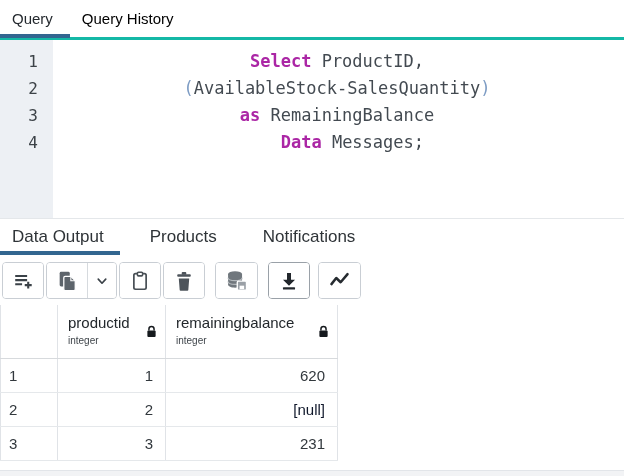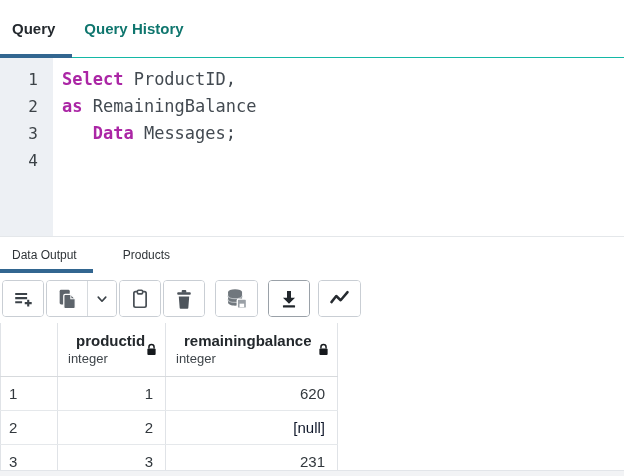--- a/index.html
+++ b/index.html
@@ -1,43 +1,43 @@
 <!DOCTYPE html>
 <html><head>
 <meta charset="utf-8">
 <style>
   * { margin:0; padding:0; box-sizing:border-box; }
   html,body { width:624px; height:476px; background:#ffffff; overflow:hidden;
               font-family:"Liberation Sans", sans-serif; }
 
   
-  .qtabbar { display:flex; height:58px; border-bottom:1px solid #14b8a6; background:#fff;font-weight:bold; }
+  .qtabbar { display:flex; height:40px; border-bottom:3px solid #14b8a6; background:#fff; }
   .qtab { position:relative; display:flex; align-items:center; padding:0 17px 0 12px;
-          font-size:15px; color:#0f766e; cursor:pointer; }
+          font-size:15px; color:#000000; cursor:pointer; }
   .qtab.active { color:#24292e; }
   .qtab.active::after { content:""; position:absolute; left:0; right:0; bottom:-1px;
           height:4px; background:#326690; }
 
   
   .editor { position:relative; height:179px; border-bottom:1px solid #e4e7ea; background:#fff; }
   .gutter { position:absolute; left:0; top:0; bottom:0; width:53px; background:#edf0f4;
             padding-top:8px; text-align:right; }
   .ln { font-family:"DejaVu Sans Mono", monospace; font-size:16px; line-height:27px;
         color:#3c4247; padding-right:15px; }
-  .code { position:absolute; left:53px; top:0; right:0; bottom:0; padding:8px 12px 0 9px; }
+  .code { position:absolute; left:53px; top:0; right:0; bottom:0; padding:8px 12px 0 9px;text-align:center; }
   .code-line { font-family:"DejaVu Sans Mono", monospace; font-size:17px; line-height:27px;
                white-space:pre; color:#434a51; }
   .tok-kw { color:#ab26a5; font-weight:bold; }
   .tok-br { color:#7d9cc4; }
   .tok-pl { color:#434a51; }
 
   
   .rtabbar { display:flex; height:36px; background:#fff; }
   .rtab { position:relative; display:flex; align-items:center; padding:0 16px 0 12px;
-          font-size:12px; color:#2f3438; cursor:pointer; }
+          font-size:17px; color:#2f3438; cursor:pointer; }
   .rtab + .rtab { padding:0 16px; margin-left:14px; }
   .rtab.active::after { content:""; position:absolute; left:0; right:0; bottom:0;
           height:4px; background:#326690; }
 
   
   .toolbar { display:flex; align-items:flex-start; padding:7px 0 0 2px; height:50px; }
   .tgroup { display:flex; border:1px solid #c9ced4; border-radius:4px; background:#fff;
             height:37px; margin-right:2px; overflow:hidden; }
   .tgroup.sp { margin-left:8px; }
   .tgroup.sp2 { margin-left:6px; }
@@ -49,22 +49,22 @@
   .tbtn svg { display:block; }
 
   
   table.grid { border-collapse:collapse; table-layout:fixed; width:337px;
                border-left:1px solid #e0e3e7; }
   .grid th, .grid td { border-right:1px solid #e0e3e7; border-bottom:1px solid #e5e8eb;
                background:#fff; }
   .grid thead th { height:53px; border-bottom:1px solid #d7dadd; padding:6px 8px 6px 10px;
                text-align:left; vertical-align:middle; }
   .hwrap { display:flex; align-items:center; }
-  .hname { font-size:15px; font-weight:bold; color:#23282c; line-height:18px;margin-left:8px; }
-  .htype { font-size:13px; font-weight:normal; color:#3f454a; line-height:17px; }
+  .hname { font-size:15px; font-weight:normal; color:#23282c; line-height:18px; }
+  .htype { font-size:10px; font-weight:normal; color:#3f454a; line-height:17px; }
   .lock { margin-left:auto; display:flex; align-items:center; }
   .grid td { height:34px; font-size:15px; color:#32383d; padding:0 12px;
              text-align:right; vertical-align:middle; }
   .grid td.rn { text-align:left; padding:0 0 0 8px; color:#32383d; }
   .grid td.null-val { color:#0f172a; }
 
   
   .statusbar { position:absolute; left:0; right:0; bottom:0; height:6px;
                background:#f2f3f5; border-top:1px solid #e2e5e9; }
   .gap-below-grid { height:9px; background:#fff; }
@@ -85,31 +85,35 @@
 
   <div class="editor">
     <div class="gutter">
       <div class="ln">1</div>
       <div class="ln">2</div>
       <div class="ln">3</div>
       <div class="ln">4</div>
     </div>
     <div class="code">
       <div class="code-line"><span class="tok-kw">Select</span><span class="tok-pl"> ProductID,</span></div>
+      <div class="code-line"><span class="tok-br">(</span><span class="tok-pl">AvailableStock-SalesQuantity</span><span class="tok-br">)</span></div>
       <div class="code-line"><span class="tok-kw">as</span><span class="tok-pl"> RemainingBalance</span></div>
       <div class="code-line"><span class="tok-pl">   </span><span class="tok-kw">Data</span><span class="tok-pl"> Messages;</span></div>
     </div>
   </div>
 
   <div class="rtabbar">
     <div class="rtab active">
       <span>Data Output</span>
     </div>
     <div class="rtab">
       <span>Products</span>
+    </div>
+    <div class="rtab">
+      <span>Notifications</span>
     </div>
   </div>
 
   <div class="toolbar">
     <div class="tgroup">
       <button class="tbtn">
         <span>
             <svg width="22" height="22" viewBox="0 0 24 24">
               <path d="M3.5 6.5h13M3.5 11h13M3.5 15.5h7.5" stroke="#3b4248" stroke-width="2.3" fill="none"></path>
               <path d="M17.7 12.7v7.6M13.9 16.5h7.6" stroke="#3b4248" stroke-width="2.3" fill="none"></path>

